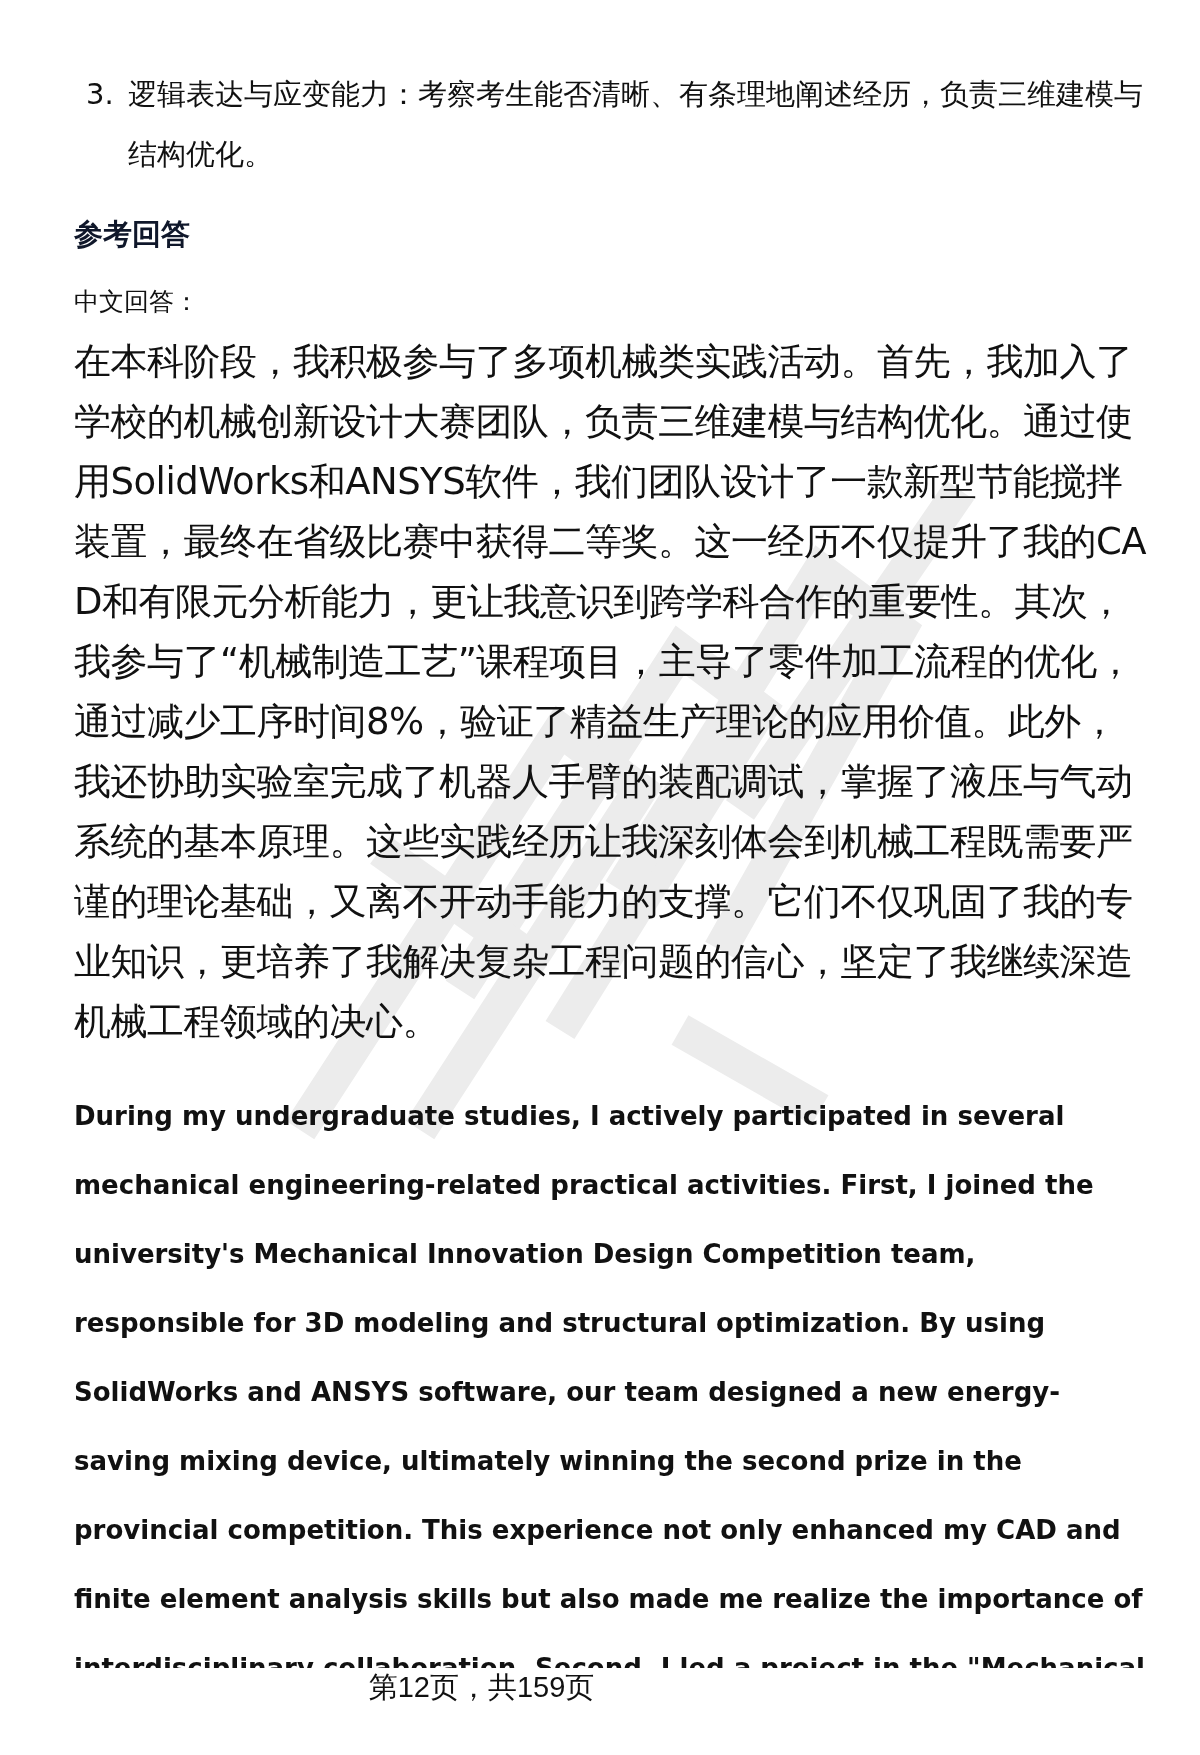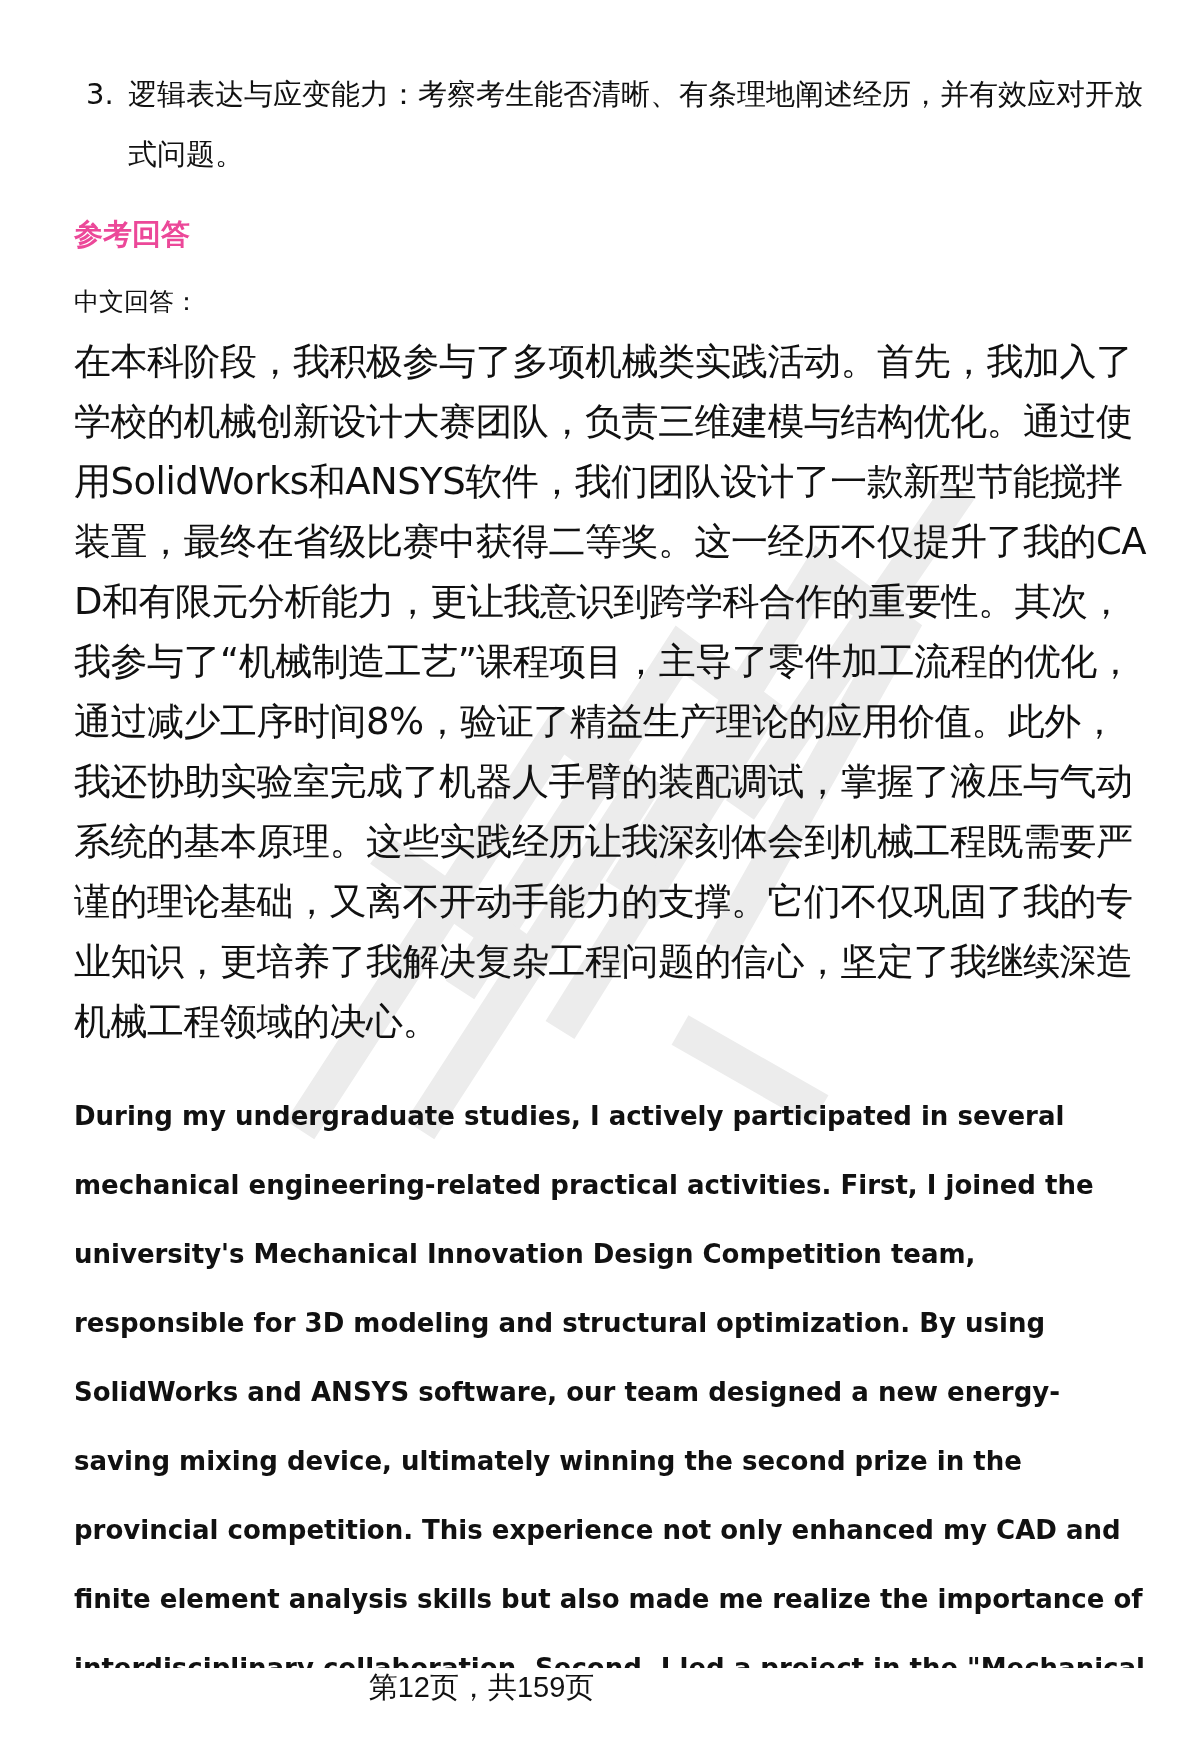--- a/index.html
+++ b/index.html
@@ -43,21 +43,21 @@
     margin-left: 12px;
   }
   .list-num {
     width: 42px;
     flex: 0 0 42px;
   }
   .list-text {
     flex: 1;
   }
   .section-title {
-    color: #ec4899;
+    color: #0f172a;
     font-weight: bold;
     font-size: 29px;
     margin-top: 20px;
     line-height: 60px;
   }
   .label {
     font-size: 25px;
     line-height: 60px;
     margin-top: 8px;
   }
@@ -112,21 +112,21 @@
       <path d="M120 420 L260 520"></path>
       <path d="M420 600 L560 680"></path>
     </g>
   </svg>
 
   <div class="clip">
     <div class="content">
 
       <div class="list-item">
         <span class="list-num">3.</span>
-        <span class="list-text">逻辑表达与应变能力：考察考生能否清晰、有条理地阐述经历，并有效应对开放式问题。</span>
+        <span class="list-text">逻辑表达与应变能力：考察考生能否清晰、有条理地阐述经历，负责三维建模与结构优化。</span>
       </div>
 
       <div class="section-title">参考回答</div>
 
       <div class="label">中文回答：</div>
       <div class="para">在本科阶段，我积极参与了多项机械类实践活动。首先，我加入了学校的机械创新设计大赛团队，负责三维建模与结构优化。通过使用SolidWorks和ANSYS软件，我们团队设计了一款新型节能搅拌装置，最终在省级比赛中获得二等奖。这一经历不仅提升了我的CAD和有限元分析能力，更让我意识到跨学科合作的重要性。其次，我参与了“机械制造工艺”课程项目，主导了零件加工流程的优化，通过减少工序时间8%，验证了精益生产理论的应用价值。此外，我还协助实验室完成了机器人手臂的装配调试，掌握了液压与气动系统的基本原理。这些实践经历让我深刻体会到机械工程既需要严谨的理论基础，又离不开动手能力的支撑。它们不仅巩固了我的专业知识，更培养了我解决复杂工程问题的信心，坚定了我继续深造机械工程领域的决心。</div>
 
       <div class="gap"></div>
 
       <div class="para en">During my undergraduate studies, I actively participated in several mechanical engineering-related practical activities. First, I joined the university's Mechanical Innovation Design Competition team, responsible for 3D modeling and structural optimization. By using SolidWorks and ANSYS software, our team designed a new energy-saving mixing device, ultimately winning the second prize in the provincial competition. This experience not only enhanced my CAD and finite element analysis skills but also made me realize the importance of interdisciplinary collaboration. Second, I led a project in the "Mechanical Manufacturing Technology" course, optimizing the processing flow of parts and reducing工序 time by 8% to verify the application value of lean production theory. Additionally, I</div>

